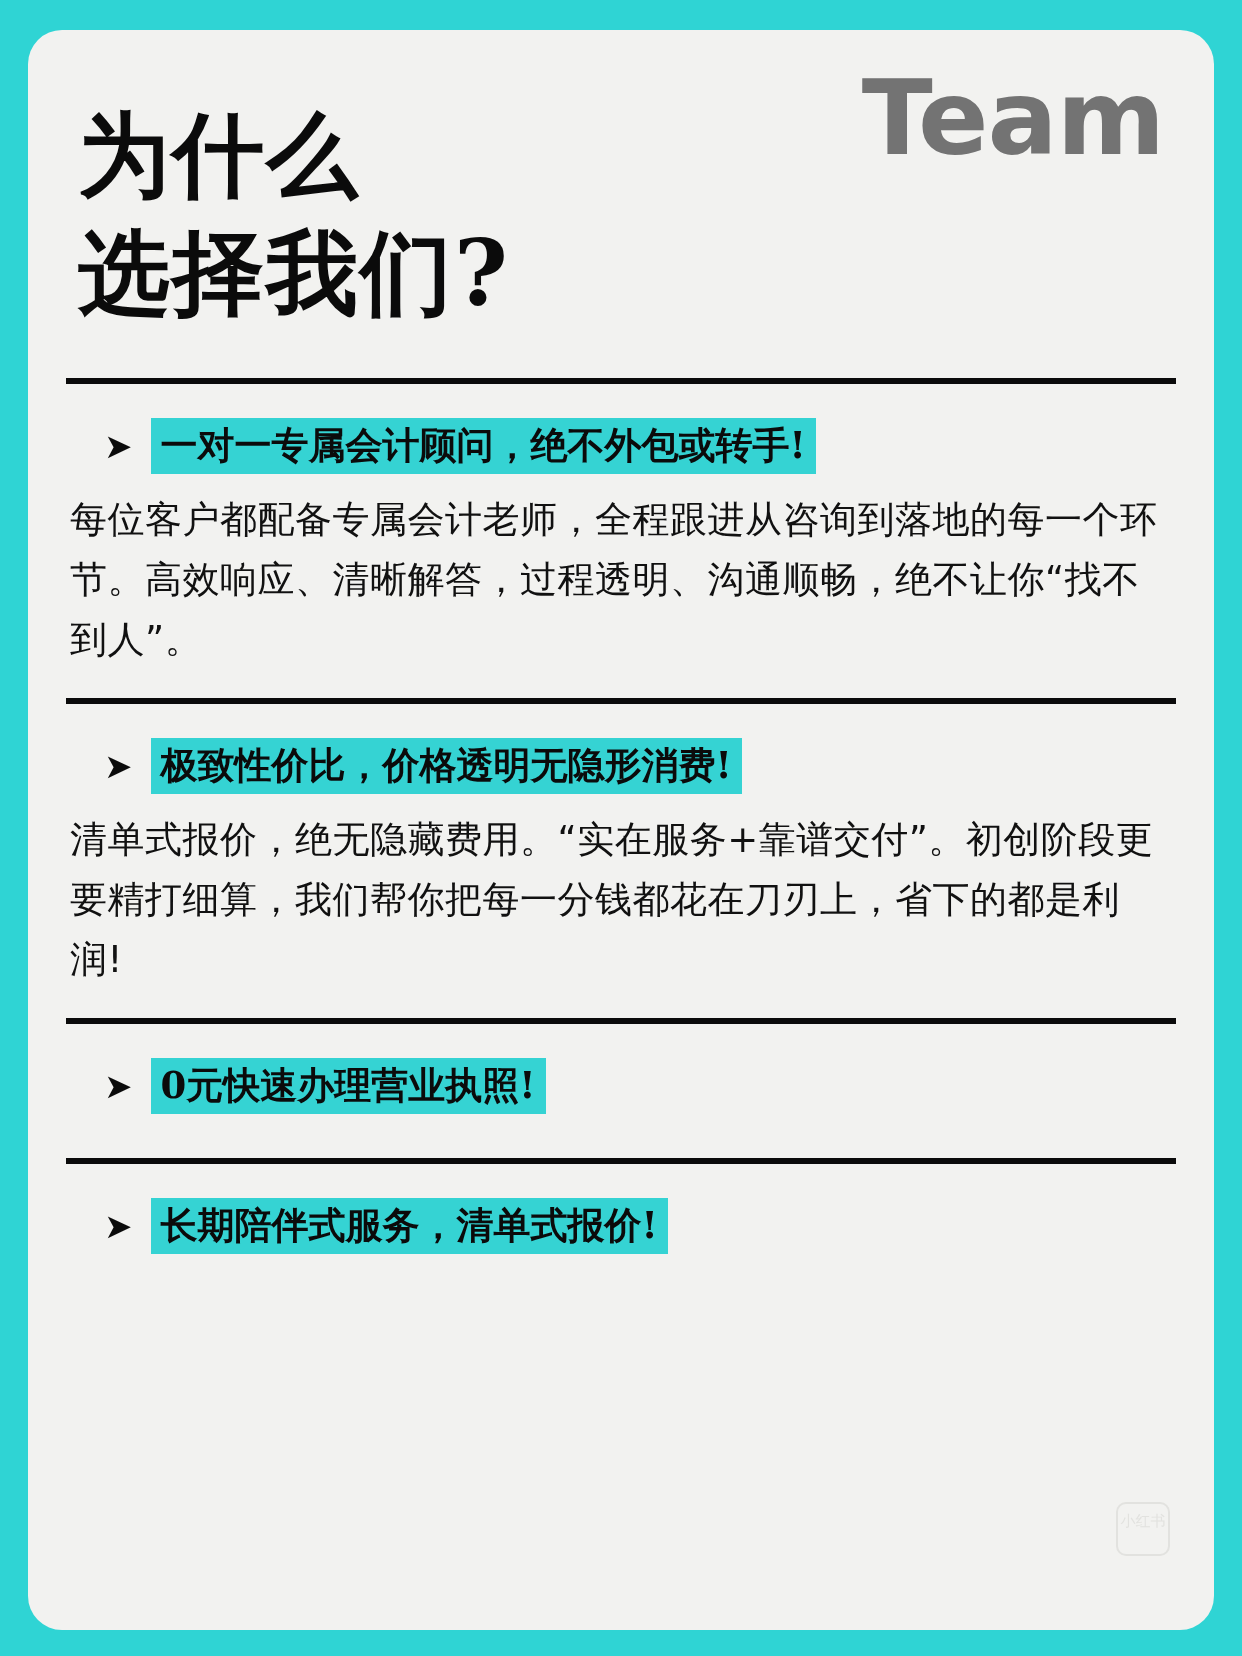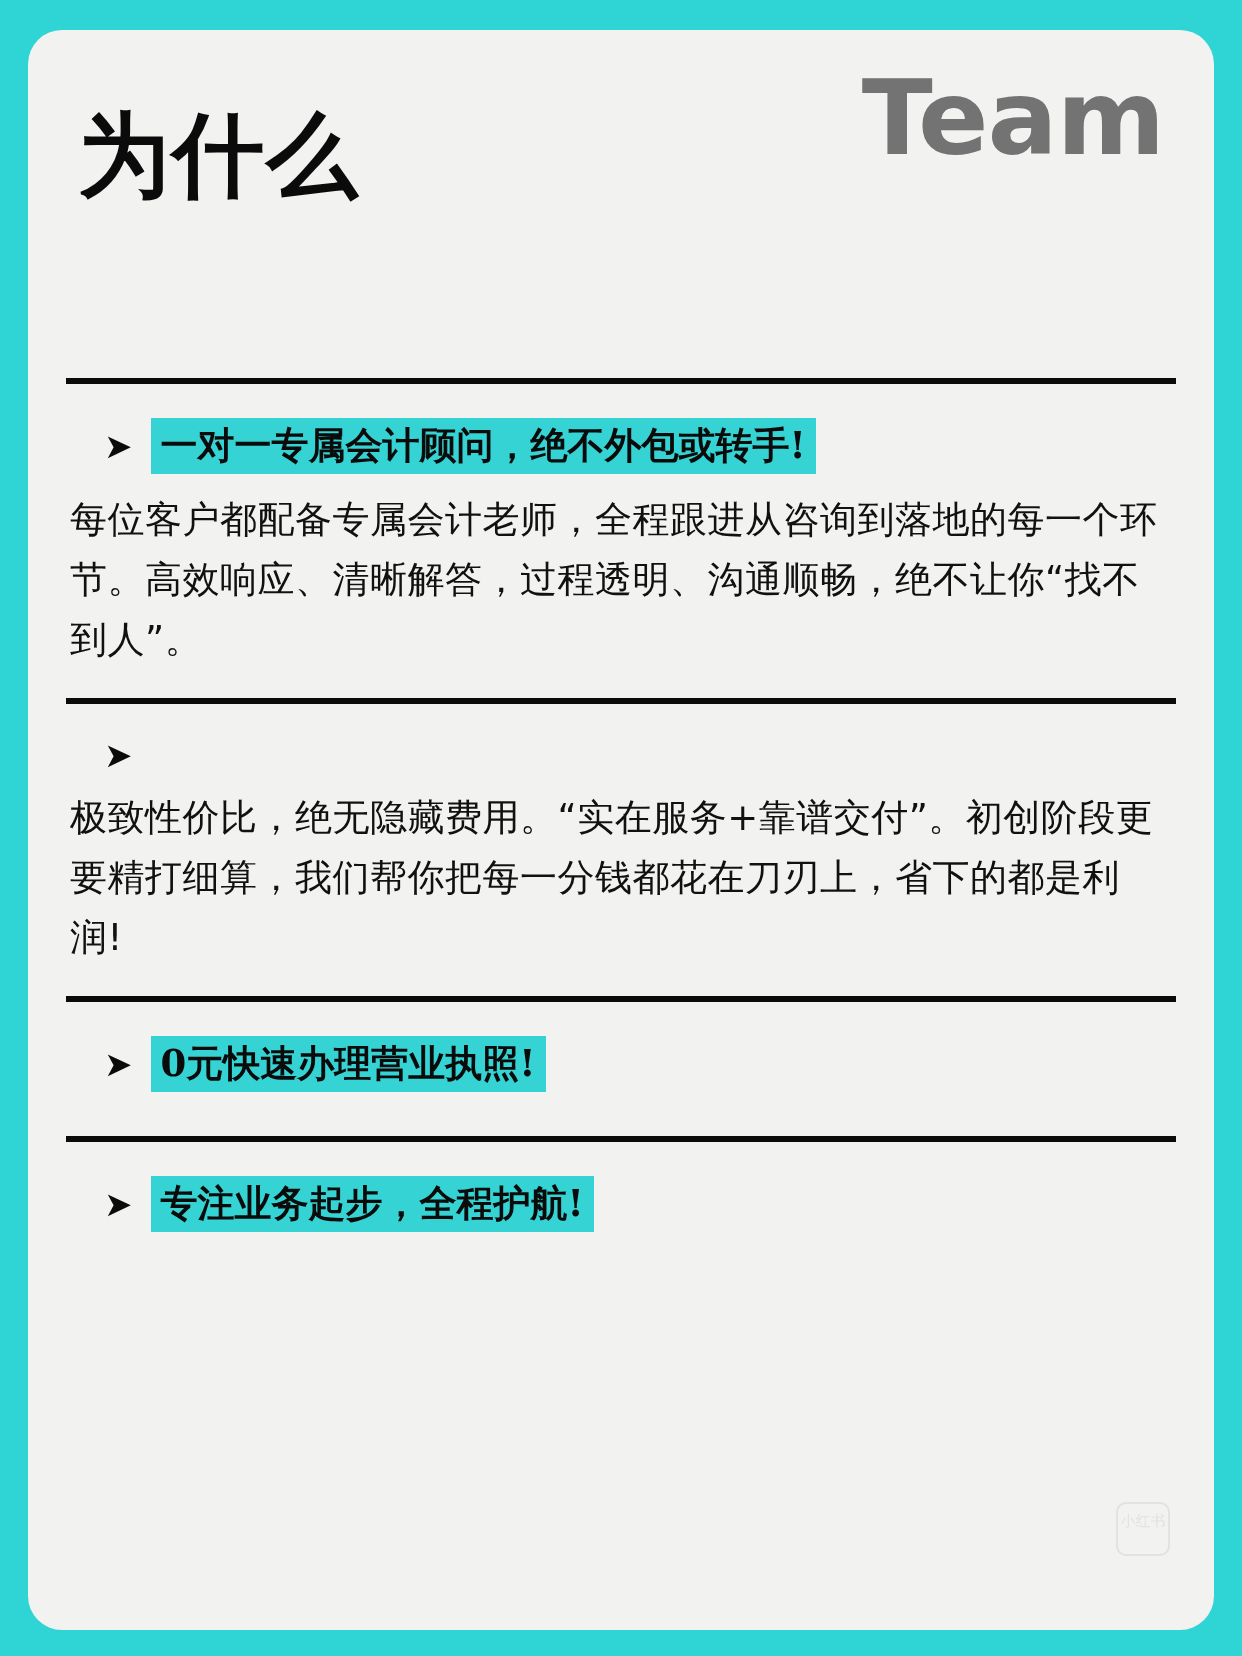--- a/index.html
+++ b/index.html
@@ -120,56 +120,58 @@
   }
 </style>
 </head>
 <body>
 
 <div class="poster">
 
   <div class="header">
     <div class="title-block">
       <div class="title-line">为什么</div>
+      <div class="title-line">选择我们?</div>
     </div>
     <div class="brand">Team</div>
   </div>
 
   <div class="rule"></div>
 
   <div class="section">
     <div class="sec-head">
       <span class="arrow">➤</span>
       <span class="sec-title">一对一专属会计顾问，绝不外包或转手!</span>
     </div>
     <div class="sec-body">每位客户都配备专属会计老师，全程跟进从咨询到落地的每一个环节。高效响应、清晰解答，过程透明、沟通顺畅，绝不让你“找不到人”。</div>
   </div>
 
   <div class="rule"></div>
 
   <div class="section">
     <div class="sec-head">
       <span class="arrow">➤</span>
+      <span class="sec-title">极致性价比，价格透明无隐形消费!</span>
     </div>
-    <div class="sec-body">极致性价比，绝无隐藏费用。“实在服务+靠谱交付”。初创阶段更要精打细算，我们帮你把每一分钱都花在刀刃上，省下的都是利润!</div>
+    <div class="sec-body">清单式报价，绝无隐藏费用。“实在服务+靠谱交付”。初创阶段更要精打细算，我们帮你把每一分钱都花在刀刃上，省下的都是利润!</div>
   </div>
 
   <div class="rule"></div>
 
   <div class="section">
     <div class="sec-head">
       <span class="arrow">➤</span>
       <span class="sec-title">0元快速办理营业执照!</span>
     </div>
   </div>
 
   <div class="rule"></div>
 
   <div class="section">
     <div class="sec-head">
       <span class="arrow">➤</span>
-      <span class="sec-title">专注业务起步，全程护航!</span>
+      <span class="sec-title">长期陪伴式服务，清单式报价!</span>
     </div>
   </div>
 
   <div class="watermark">小红书</div>
 
 </div>
 
 </body></html>

